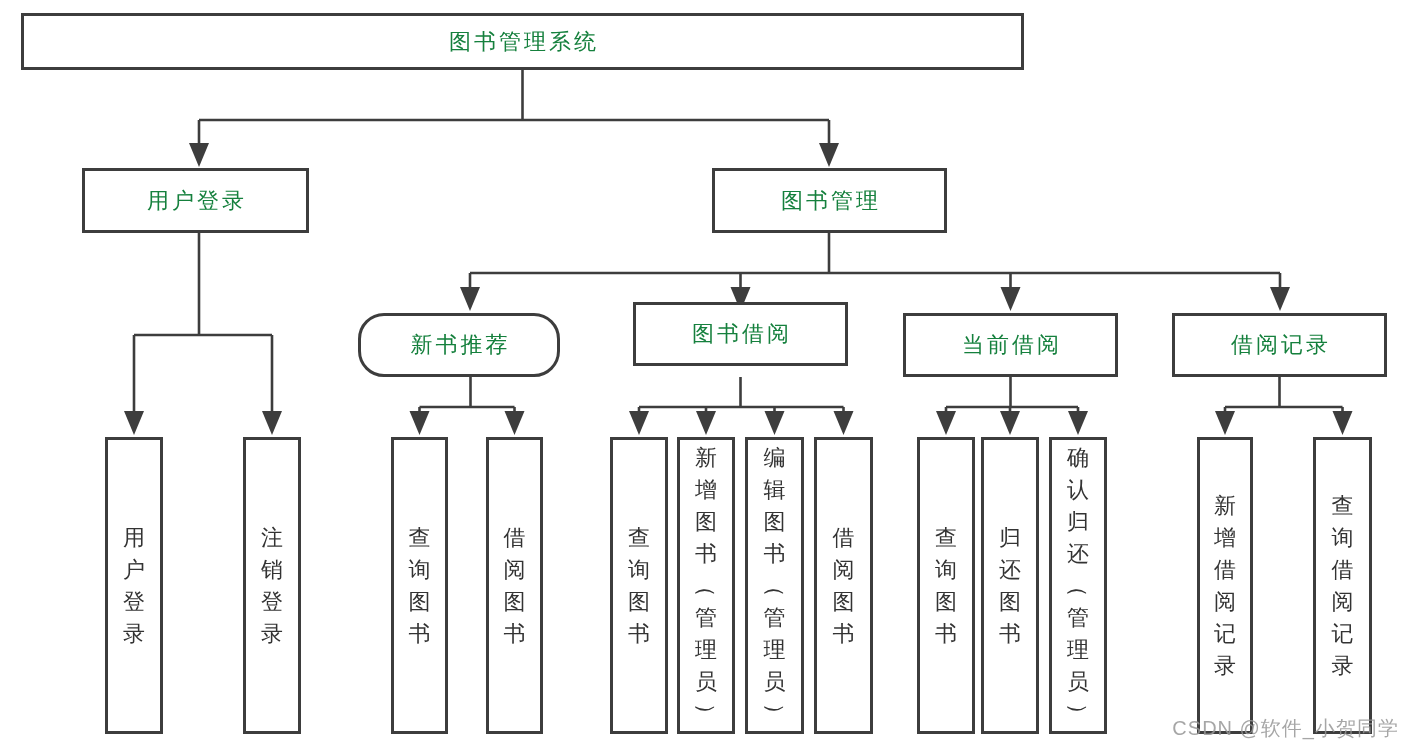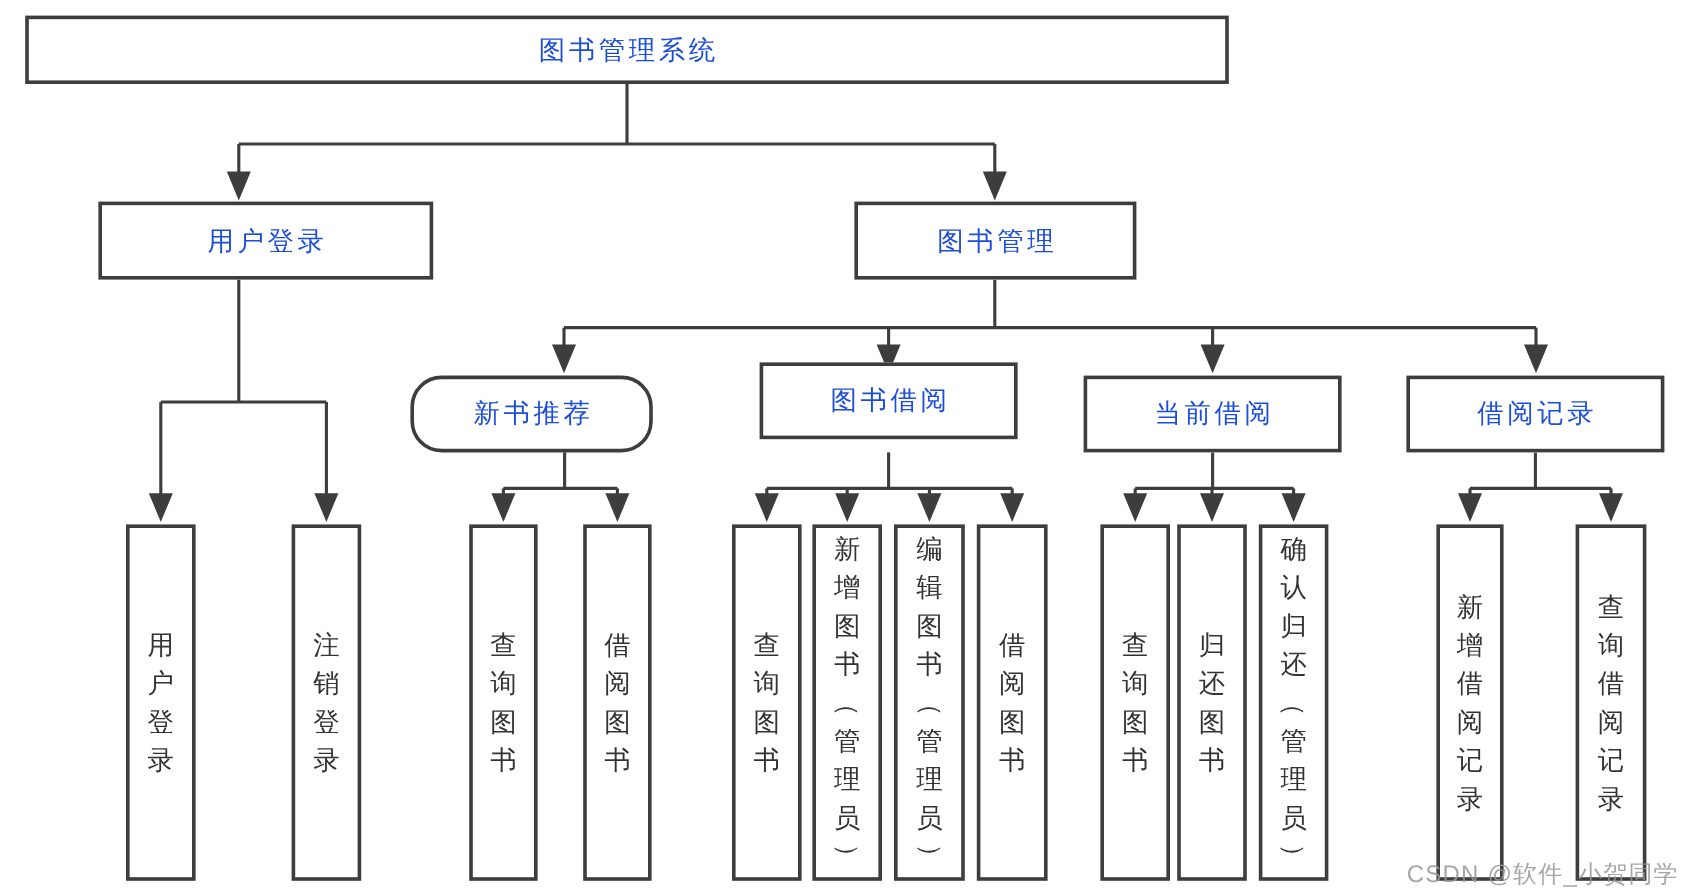--- a/index.html
+++ b/index.html
@@ -27,21 +27,21 @@
     position: absolute;
     box-sizing: border-box;
     border: 3px solid #3d3d3d;
     background: #ffffff;
     display: flex;
     align-items: center;
     justify-content: center;
     z-index: 2;
   }
   .hlabel {
-    color: #1d4ed8;
+    color: #15803d;
     font-size: 22px;
     letter-spacing: 3px;
     white-space: nowrap;
     text-indent: 3px;
   }
   .vlabel {
     display: flex;
     flex-direction: column;
     align-items: center;
     justify-content: center;
@@ -143,28 +143,28 @@
 
       <polygon points="1215,411 1235,411 1225,435"></polygon>
       <polygon points="1332.5,411 1352.5,411 1342.5,435"></polygon>
     </g>
   </svg>
 
   <div class="box" style="left:21px; top:13px; width:1003px; height:57px;">
     <span class="hlabel">图书管理系统</span>
   </div>
 
-  <div class="box" style="left:82px; top:168px; width:279px; height:65px;">
+  <div class="box" style="left:82px; top:168px; width:227px; height:65px;">
     <span class="hlabel">用户登录</span>
   </div>
   <div class="box" style="left:712px; top:168px; width:235px; height:65px;">
     <span class="hlabel">图书管理</span>
   </div>
 
-  <div class="box" style="left:342px; top:313px; width:202px; height:64px;border-radius:26px;">
+  <div class="box" style="left:358px; top:313px; width:202px; height:64px;border-radius:26px;">
     <span class="hlabel">新书推荐</span>
   </div>
   <div class="box" style="left:633px; top:302px; width:215px; height:64px;">
     <span class="hlabel">图书借阅</span>
   </div>
   <div class="box" style="left:1172px; top:313px; width:215px; height:64px;">
     <span class="hlabel">借阅记录</span>
   </div>
   <div class="box" style="left:903px; top:313px; width:215px; height:64px;">
     <span class="hlabel">当前借阅</span>

